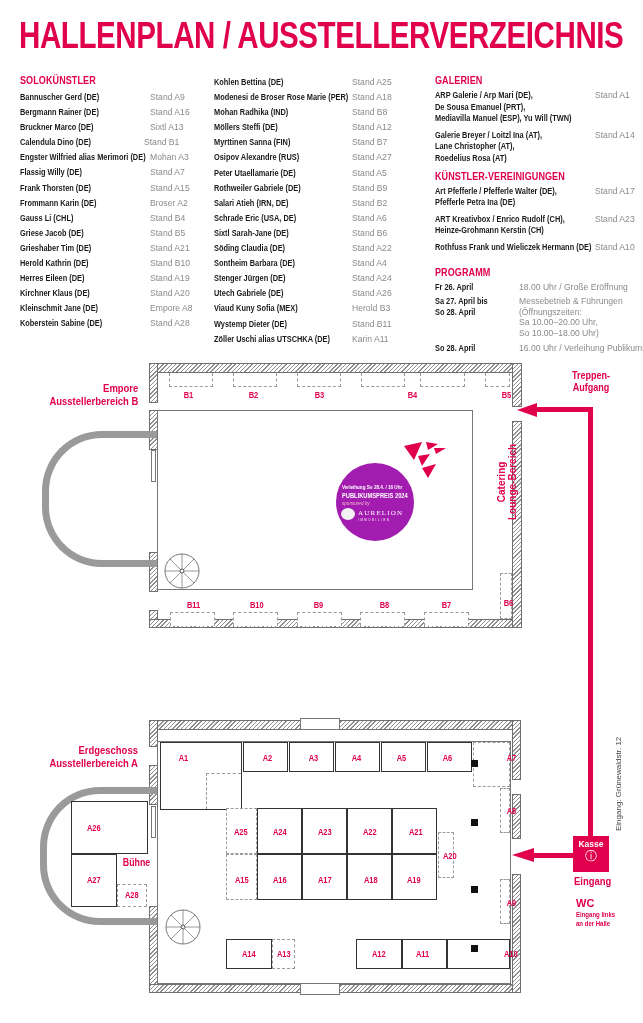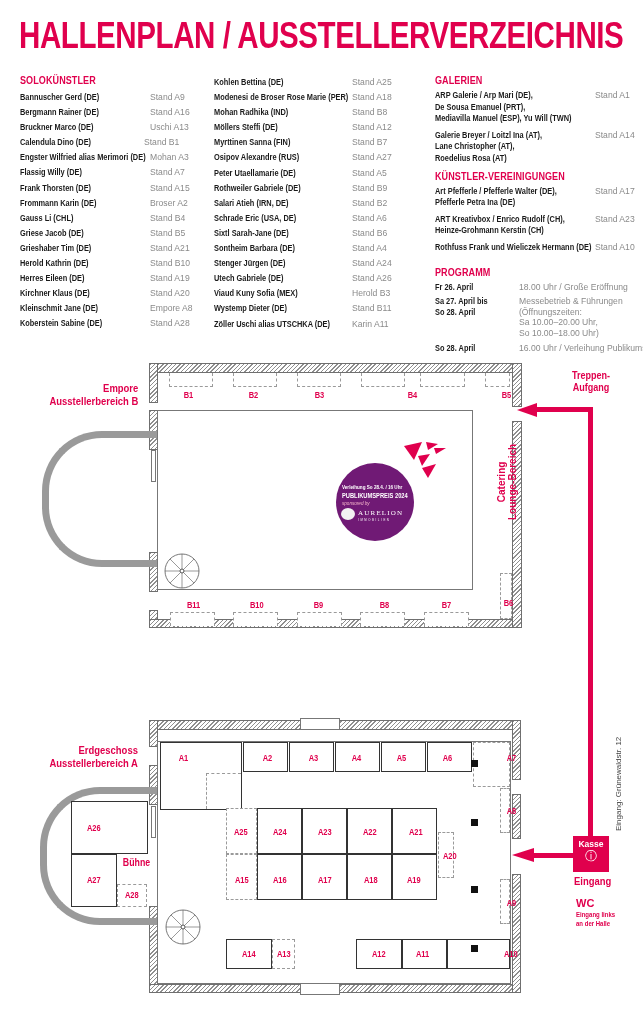--- a/index.html
+++ b/index.html
@@ -41,21 +41,21 @@
       <div class="row">
         <span class="name">Bannuscher Gerd (DE)</span>
         <span class="stand" style="left:130px">Stand  A9</span>
       </div>
       <div class="row">
         <span class="name">Bergmann Rainer (DE)</span>
         <span class="stand" style="left:130px">Stand  A16</span>
       </div>
       <div class="row">
         <span class="name">Bruckner Marco (DE)</span>
-        <span class="stand" style="left:130px">Uschi  A13</span>
+        <span class="stand" style="left:130px">Sixtl  A13</span>
       </div>
       <div class="row">
         <span class="name">Calendula Dino (DE)</span>
         <span class="stand" style="left:124px">Stand  B1</span>
       </div>
       <div class="row">
         <span class="name">Engster Wilfried alias Merimori (DE)</span>
         <span class="stand" style="left:130px">Mohan  A3</span>
       </div>
       <div class="row">
@@ -143,20 +143,24 @@
         <span class="name">Salari Atieh (IRN, DE)</span>
         <span class="stand" style="left:138px">Stand  B2</span>
       </div>
       <div class="row">
         <span class="name">Schrade Eric (USA, DE)</span>
         <span class="stand" style="left:138px">Stand  A6</span>
       </div>
       <div class="row">
         <span class="name">Sixtl Sarah-Jane (DE)</span>
         <span class="stand" style="left:138px">Stand  B6</span>
+      </div>
+      <div class="row">
+        <span class="name">Söding Claudia (DE)</span>
+        <span class="stand" style="left:138px">Stand  A22</span>
       </div>
       <div class="row">
         <span class="name">Sontheim Barbara (DE)</span>
         <span class="stand" style="left:138px">Stand  A4</span>
       </div>
       <div class="row">
         <span class="name">Stenger Jürgen (DE)</span>
         <span class="stand" style="left:138px">Stand  A24</span>
       </div>
       <div class="row">
@@ -302,21 +306,21 @@
         <line x1="19" y1="19" x2="7" y2="7"></line>
     </g>
     <circle cx="19" cy="19" r="2" fill="#fff" stroke="#555"></circle>
   </svg>
 
   <div class="abs" style="left:496px; top:520px; transform: rotate(-90deg); transform-origin:left top; font-size:10px; font-weight:bold; color:#e0004d; line-height:11px; white-space:nowrap; text-align:center;">
     <div>Catering</div>
     <div>Lounge-Bereich</div>
   </div>
 
-  <div class="abs" style="left:336px; top:463px; width:78px; height:78px; border-radius:50%; background:#701a75;">
+  <div class="abs" style="left:336px; top:463px; width:78px; height:78px; border-radius:50%; background:#a21caf;">
     <div class="abs" style="left:6px; top:22px; font-size:4.6px; font-weight:bold; color:#fff; white-space:nowrap;">Verleihung So 28.4. / 16 Uhr</div>
     <div class="abs" style="left:6px; top:29px; font-size:7px; font-weight:bold; color:#fff; white-space:nowrap; transform:scaleX(0.82); transform-origin:left;">PUBLIKUMSPREIS 2024</div>
     <div class="abs" style="left:6px; top:38px; font-size:4.6px; font-style:italic; color:#f7b7cc; white-space:nowrap;">sponsored by</div>
     <div class="abs" style="left:5px; top:45px; width:14px; height:12px; border-radius:50%; background:#f2f2f2;"></div>
     <div class="abs" style="left:22px; top:46px; font-family:'Liberation Serif', serif; font-size:7px; color:#fff; letter-spacing:1.2px; white-space:nowrap;">AURELION</div>
     <div class="abs" style="left:22px; top:55px; font-size:2.8px; color:#fff; letter-spacing:1.6px; white-space:nowrap;">IMMOBILIEN</div>
   </div>
   <svg class="abs" style="left:400px; top:440px;" width="46" height="40">
     <polygon points="4,6 22,2 14,20" fill="#e0004d"></polygon>
     <polygon points="26,2 38,4 28,10" fill="#e0004d"></polygon>

